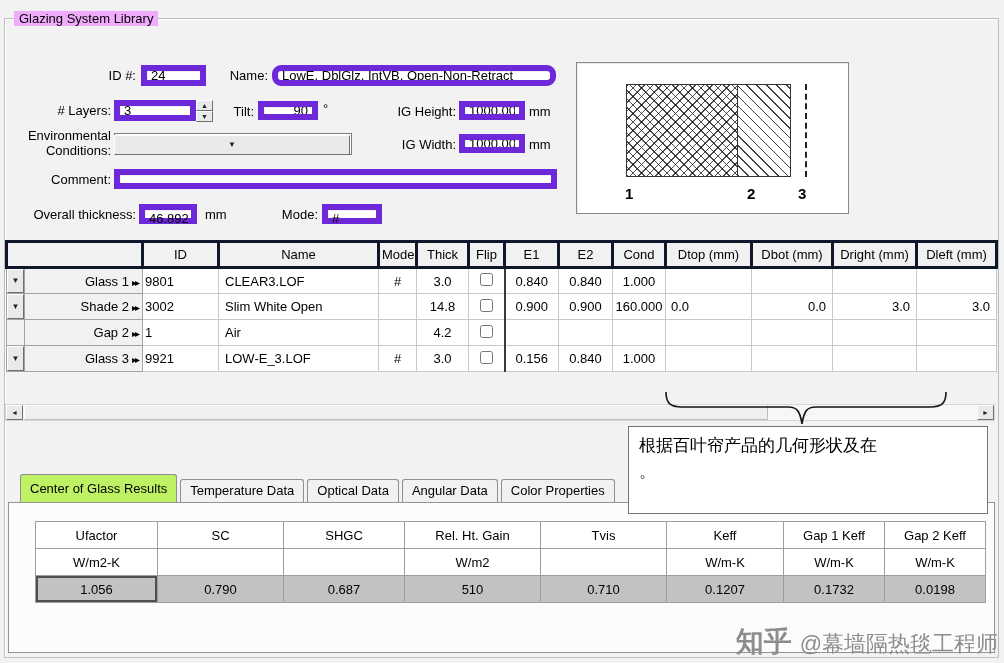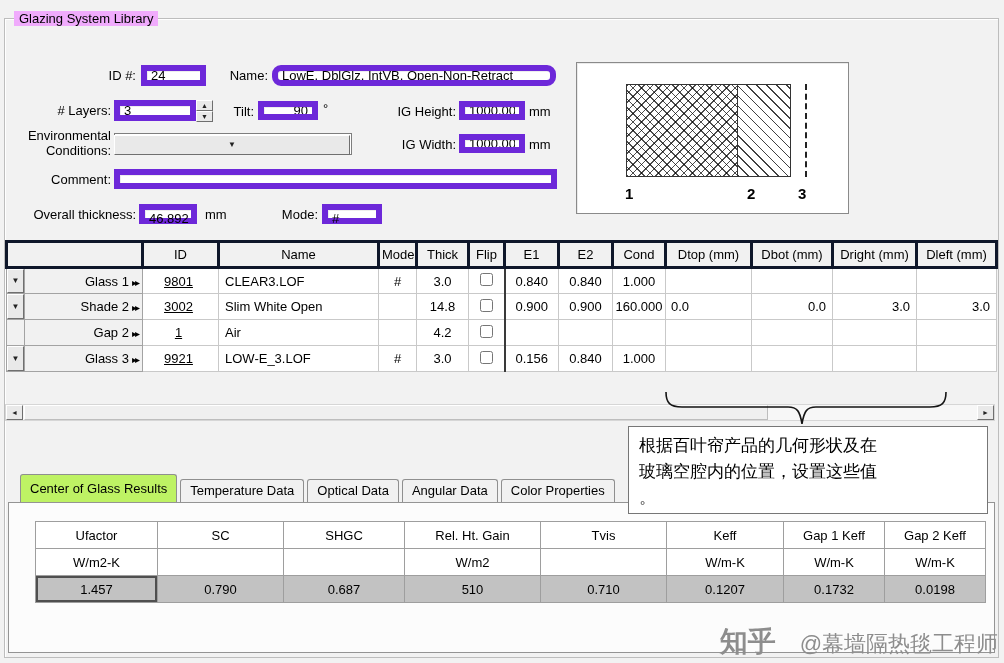--- a/index.html
+++ b/index.html
@@ -53,21 +53,21 @@
   
   .ltable-wrap { position:absolute; left:5px; top:240px; }
   table.ltable { border-collapse:collapse; table-layout:fixed; width:990px; border:1px solid #6f6f6f; }
   table.ltable th, table.ltable td { overflow:hidden; white-space:nowrap; height:26px; padding:0 2px; font-weight:normal; }
   .hc  { background:#f1f1f1; border:3px solid #0f172a; text-align:center; }
   .gc  { background:#f1f1f1; border:1px solid #a3a3a3; }
   .wc  { background:#fff; border:1px solid #c9c9c9; }
   .divL { border-left:2px solid #3a3a3a !important; }
   .c-label { text-align:right; padding-right:4px !important; }
   .chev { margin-left:3px; letter-spacing:-2px; font-size:10px; }
-  .c-id { text-align:center; padding-right:6px !important;text-decoration:underline; }
+  .c-id { text-align:left; padding-right:6px !important; }
   .c-name { text-align:left; padding-left:6px !important; }
   .ctr { text-align:center; }
   .rgt { text-align:right; padding-right:6px !important; }
   .lft { text-align:left; padding-left:5px !important; }
   .ddbtn { width:100%; height:100%; font-size:8px; }
   .flipbox { width:13px; height:13px; margin:0; }
 
   
   .hsb { position:absolute; left:5px; top:404px; width:990px; height:17px;
     background:#f7f7f7; border:1px solid #d6d6d6; }
@@ -93,21 +93,21 @@
 
   
   table.rtable { position:absolute; left:35px; top:521px; border-collapse:collapse; table-layout:fixed; z-index:2; }
   table.rtable th, table.rtable td { border:1px solid #9e9e9e; height:27px; text-align:center;
     font-weight:normal; background:#fff; overflow:hidden; white-space:nowrap; }
   table.rtable tr.vals td { background:#c2c2c2; }
   table.rtable tr.vals td.selected { box-shadow: inset 0 0 0 2px #4f4f4f; }
 
   
   .watermark { position:absolute; right:6px; bottom:2px; z-index:8; color:#8d8d8d;
-    display:flex; align-items:baseline; gap:24px; }
+    display:flex; align-items:baseline; gap:8px; }
   .wm-logo { font-size:28px; font-weight:bold; }
   .wm-handle { font-size:22px; }
 </style>
 </head>
 <body>
 
 <div class="groupbox"></div>
 <div class="legend">Glazing System Library</div>
 
 <div class="lb" style="left:60px; top:68px; width:76px;">ID #:</div>
@@ -276,21 +276,20 @@
   <button class="sbtn sb-left">◄</button>
   <div class="thumb"></div>
   <button class="sbtn sb-right">►</button>
 </div>
 
 <svg class="brace-svg" width="292" height="38" viewBox="0 0 292 38">
   <path d="M 6 2 C 6 13, 10 17, 22 17 L 128 17 C 137 17, 140 21, 142 34 C 144 21, 147 17, 156 17 L 270 17 C 282 17, 286 13, 286 2" fill="none" stroke="#151515" stroke-width="1.6"></path>
 </svg>
 <div class="note">
   <div>根据百叶帘产品的几何形状及在</div>
-  <div>玻璃空腔内的位置，设置这些值</div>
   <div>。</div>
 </div>
 
 <div class="tabbar">
   <div class="tab active">Center of Glass Results</div>
   <div class="tab">Temperature Data</div>
   <div class="tab">Optical Data</div>
   <div class="tab">Angular Data</div>
   <div class="tab">Color Properties</div>
 </div>
@@ -323,21 +322,21 @@
     <td>W/m2-K</td>
     <td></td>
     <td></td>
     <td>W/m2</td>
     <td></td>
     <td>W/m-K</td>
     <td>W/m-K</td>
     <td>W/m-K</td>
   </tr>
   <tr class="vals">
-    <td class="selected">1.457</td>
+    <td class="selected">1.056</td>
     <td>0.790</td>
     <td>0.687</td>
     <td>510</td>
     <td>0.710</td>
     <td>0.1207</td>
     <td>0.1732</td>
     <td>0.0198</td>
   </tr>
 </tbody>
   </table>

